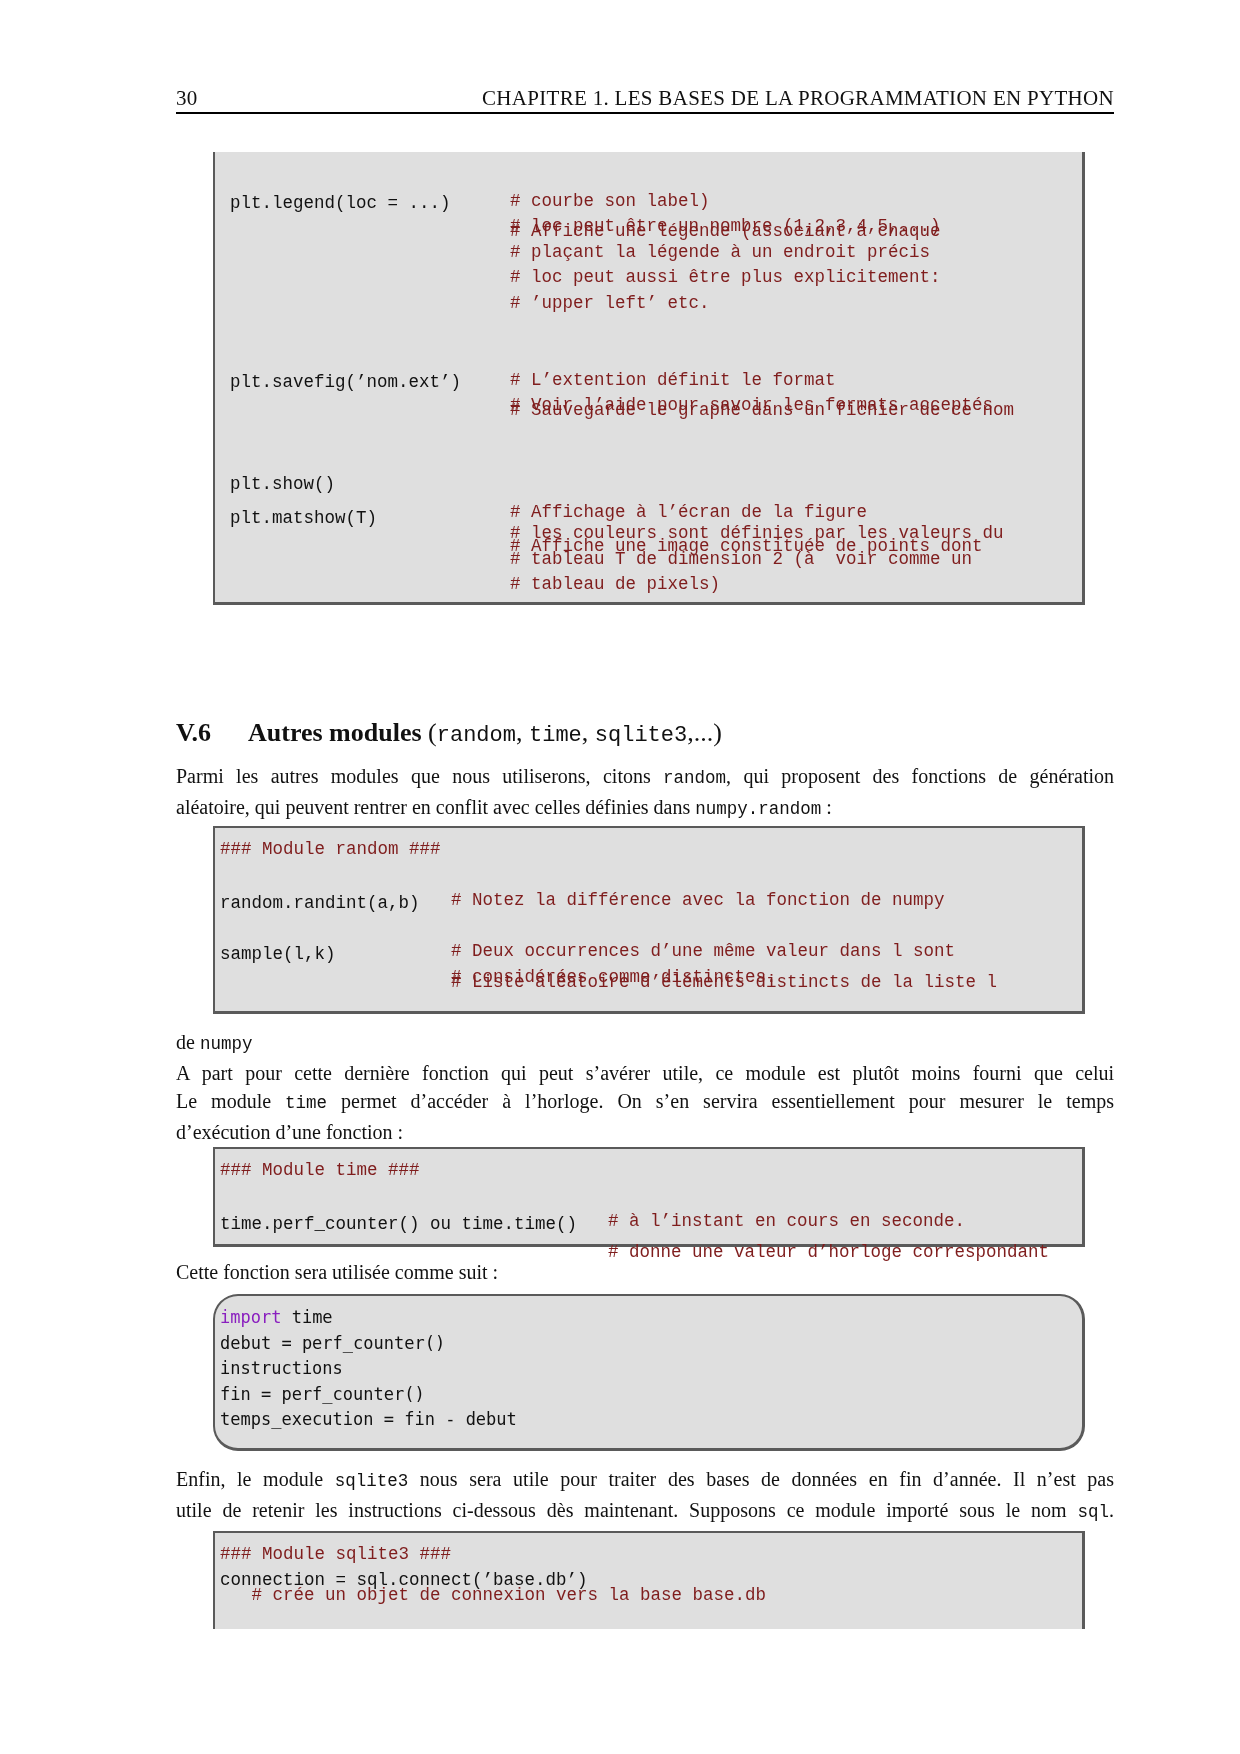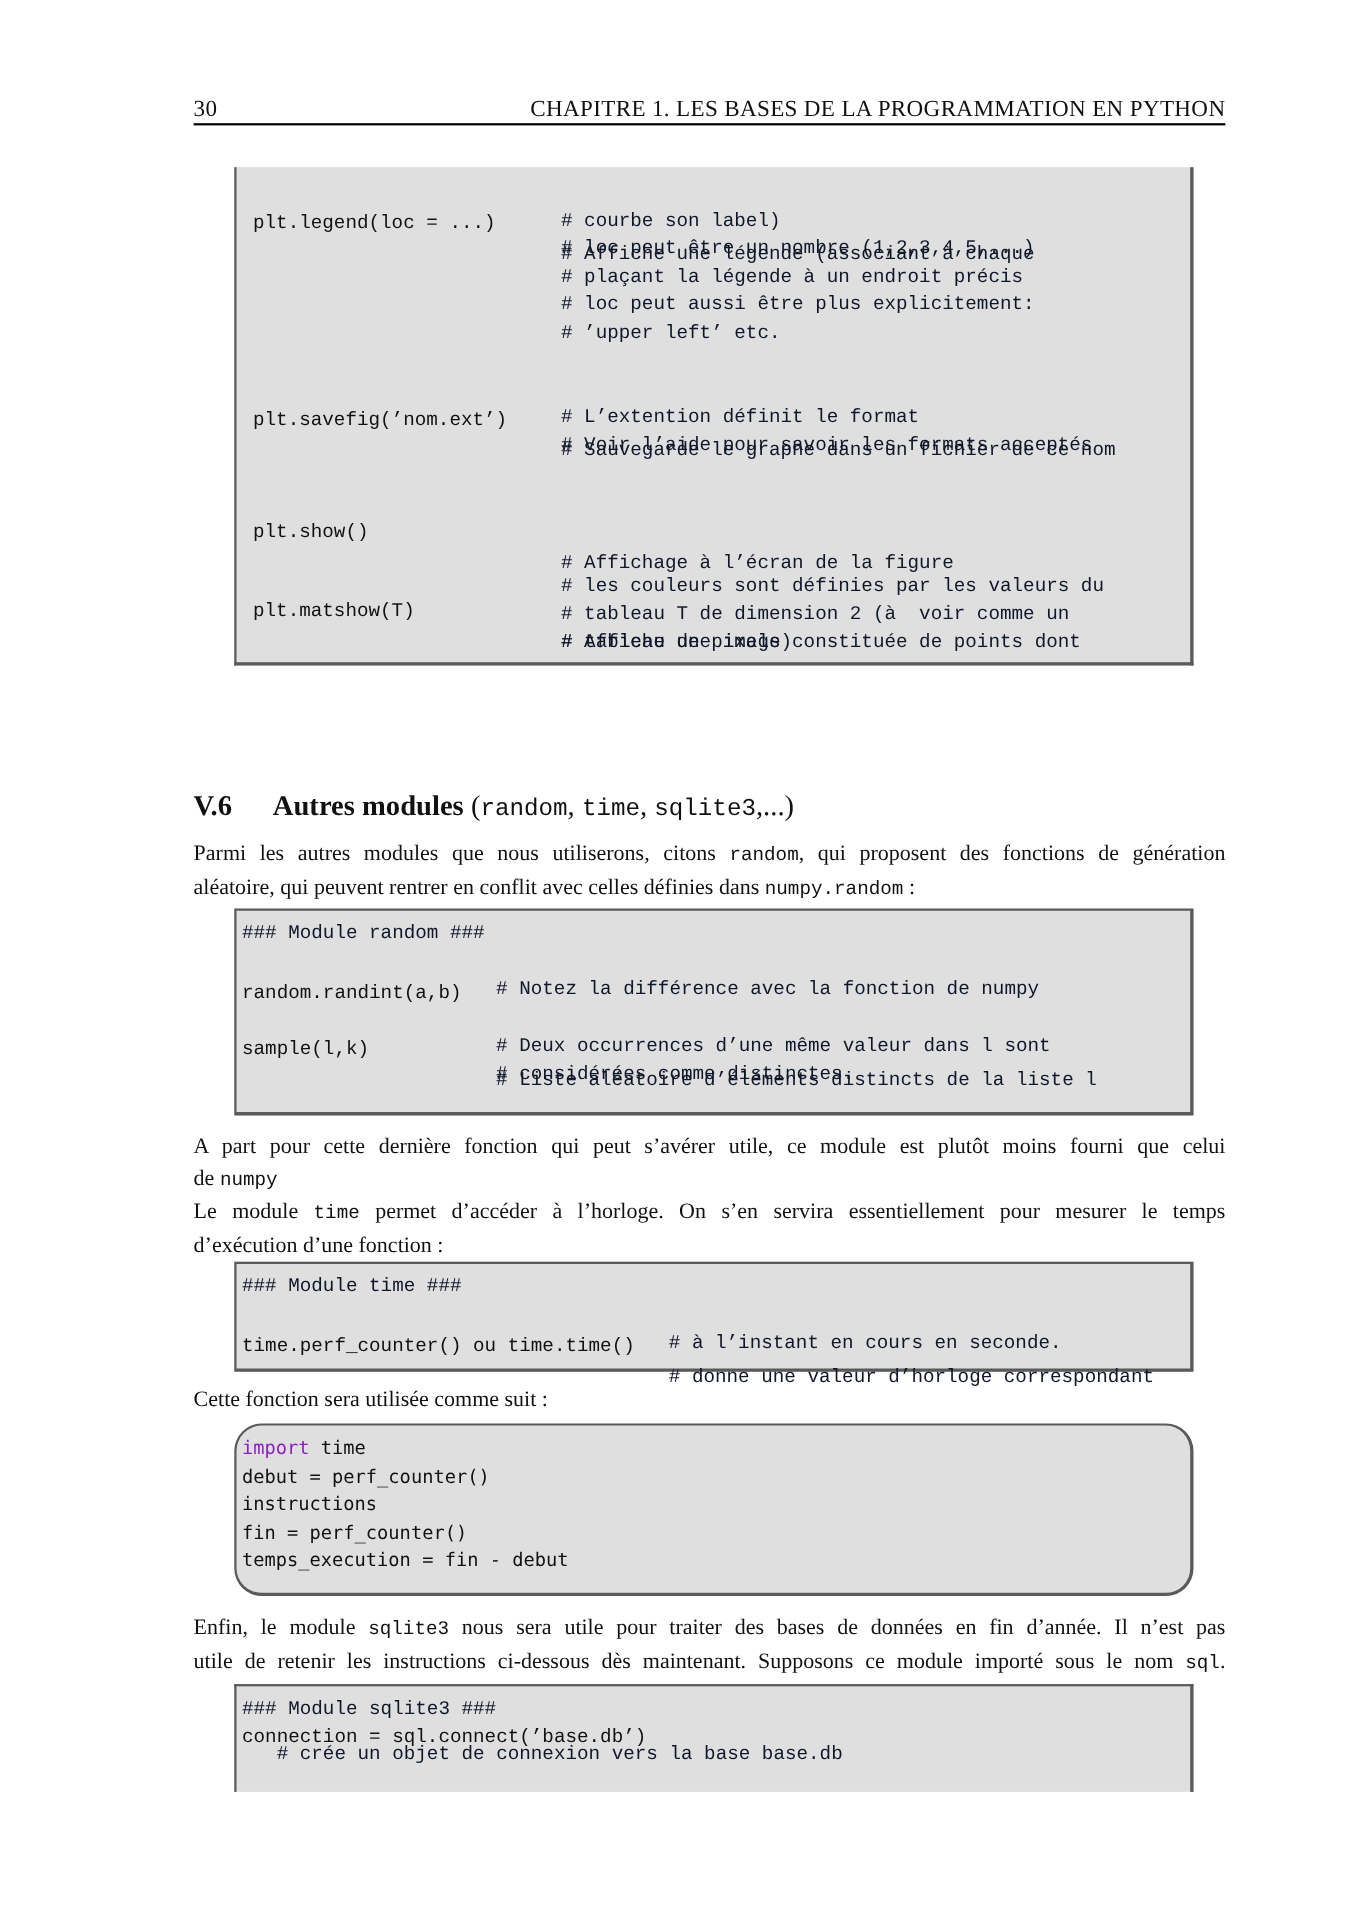--- a/index.html
+++ b/index.html
@@ -13,21 +13,21 @@
     .running-head .chap { position: absolute; right: 0; top: 0; }
     .head-rule { position: absolute; left: 176px; top: 112px; width: 938px; height: 2px; background: #000; }
 
     .code { position: absolute; left: 213px; width: 867px; background: #dfdfdf;
             border-left: 2px solid #5a5a5a; border-right: 3px solid #5a5a5a;
             font-family: "Liberation Mono", "DejaVu Sans Mono", monospace; font-size: 17.5px; }
     .code.closed-top { border-top: 2px solid #5a5a5a; }
     .code.closed-bottom { border-bottom: 3px solid #5a5a5a; }
     .code .line { position: absolute; left: 0; height: 28px; line-height: 28px; white-space: pre; }
     .code .fn { position: absolute; left: 0; color: #111; }
-    .code .cm { position: absolute; color: #0f172a; }
+    .code .cm { position: absolute; color: #7f1d1d; }
     .code .kw { color: #8a1fbf; }
 
     .section-title { position: absolute; left: 176px; top: 718px; font-size: 26px; font-weight: bold; white-space: nowrap; }
     .section-title .num { display: inline-block; width: 72px; }
     .section-title .tt { font-family: "Liberation Mono", "DejaVu Sans Mono", monospace; font-weight: normal; font-size: 22px; }
     .section-title .paren { font-weight: normal; }
 
     .para { position: absolute; left: 176px; width: 938px; font-size: 20px; line-height: 28.5px; text-align: justify; }
     .para .tt { font-family: "Liberation Mono", "DejaVu Sans Mono", monospace; font-size: 17.5px; }
     .para .ln { display: block; white-space: nowrap; text-align: justify; text-align-last: justify; }
@@ -61,21 +61,21 @@
       <span class="cm" style="left:295px;"># Sauvegarde le graphe dans un fichier de ce nom</span>
     </div>
     <div class="line" style="top:214px; width:860px;"><span class="cm" style="left:295px;"># L’extention définit le format</span></div>
     <div class="line" style="top:239px; width:860px;"><span class="cm" style="left:295px;"># Voir l’aide pour savoir les formats acceptés</span></div>
 
     <div class="line" style="top:290px; width:860px;">
       <span class="fn" style="left:15px;">plt.show()</span>
       <span class="cm" style="left:295px;"># Affichage à l’écran de la figure</span>
     </div>
 
-    <div class="line" style="top:362px; width:860px;">
+    <div class="line" style="top:324px; width:860px;">
       <span class="fn" style="left:15px;">plt.matshow(T)</span>
       <span class="cm" style="left:295px;"># Affiche une image constituée de points dont</span>
     </div>
     <div class="line" style="top:367px; width:860px;"><span class="cm" style="left:295px;"># les couleurs sont définies par les valeurs du</span></div>
     <div class="line" style="top:393px; width:860px;"><span class="cm" style="left:295px;text-align:right;"># tableau T de dimension 2 (à  voir comme un</span></div>
     <div class="line" style="top:418px; width:860px;"><span class="cm" style="left:295px;"># tableau de pixels)</span></div>
   </div>
 
   <div class="section-title">
     <span class="num">V.6</span><span>Autres modules </span><span class="paren">(</span><span class="tt">random</span><span class="paren">, </span><span class="tt">time</span><span class="paren">, </span><span class="tt">sqlite3</span><span class="paren">,...)</span>
@@ -94,22 +94,22 @@
     <div class="line" style="top:58px; width:860px;padding-left:16px;"><span class="cm" style="left:236px;"># Notez la différence avec la fonction de numpy</span></div>
     <div class="line" style="top:84px; width:860px;">
       <span class="fn" style="left:5px;">sample(l,k)</span>
       <span class="cm" style="left:236px;"># Liste aléatoire d’éléments distincts de la liste l</span>
     </div>
     <div class="line" style="top:109px; width:860px;"><span class="cm" style="left:236px;"># Deux occurrences d’une même valeur dans l sont</span></div>
     <div class="line" style="top:135px; width:860px;"><span class="cm" style="left:236px;"># considérées comme distinctes.</span></div>
   </div>
 
   <div class="para" style="top:1028px;">
+    <span class="ln last"><span>de </span><span class="tt">numpy</span></span>
     <span class="ln"><span>A part pour cette dernière fonction qui peut s’avérer utile, ce module est plutôt moins fourni que celui</span></span>
-    <span class="ln last"><span>de </span><span class="tt">numpy</span></span>
     <span class="ln"><span>Le module </span><span class="tt">time</span><span> permet d’accéder à l’horloge. On s’en servira essentiellement pour mesurer le temps</span></span>
     <span class="ln last"><span>d’exécution d’une fonction :</span></span>
   </div>
 
   <div class="code closed-top closed-bottom" style="top:1147px; height:95px;">
     <div class="line" style="top:7px; width:860px;"><span class="cm" style="left:5px;">### Module time ###</span></div>
     <div class="line" style="top:33px; width:860px;">
       <span class="fn" style="left:5px;">time.perf_counter() ou time.time()</span>
       <span class="cm" style="left:393px;"># donne une valeur d’horloge correspondant</span>
     </div>

